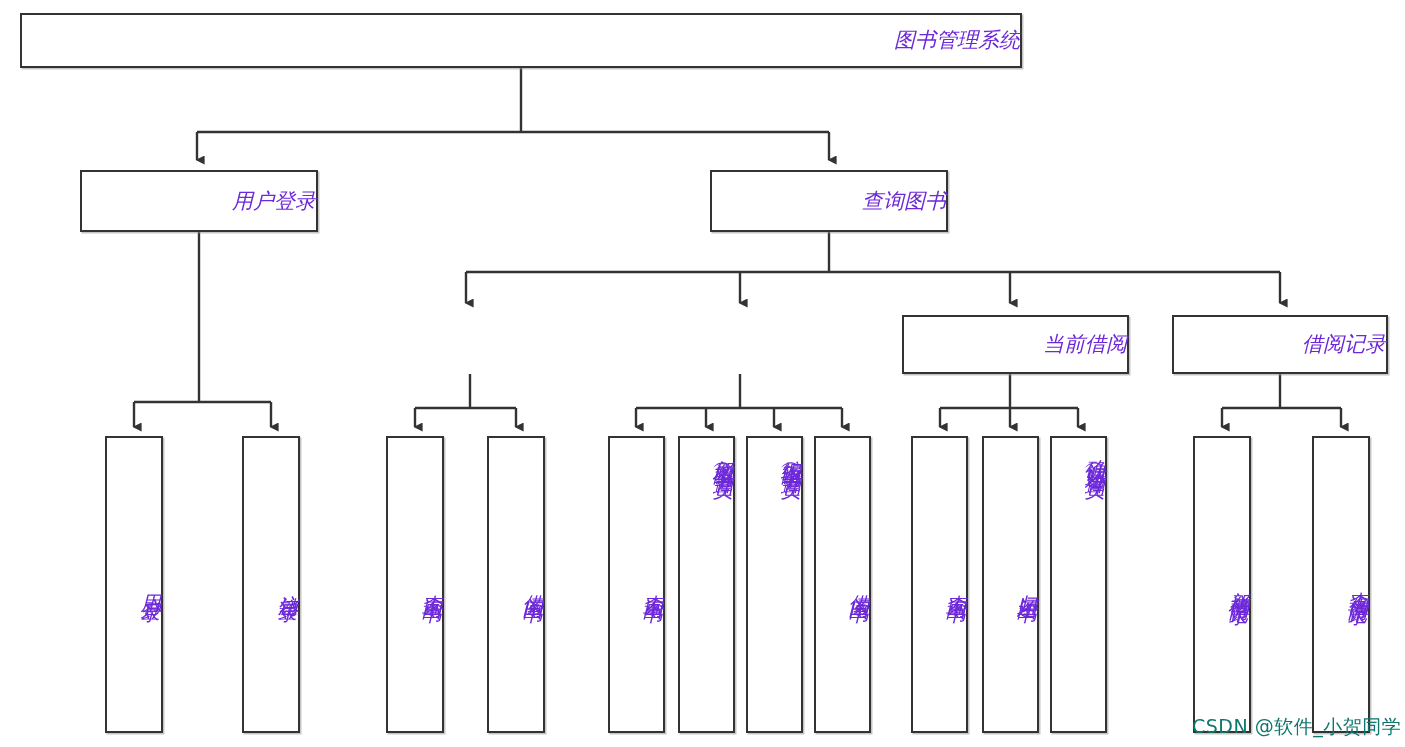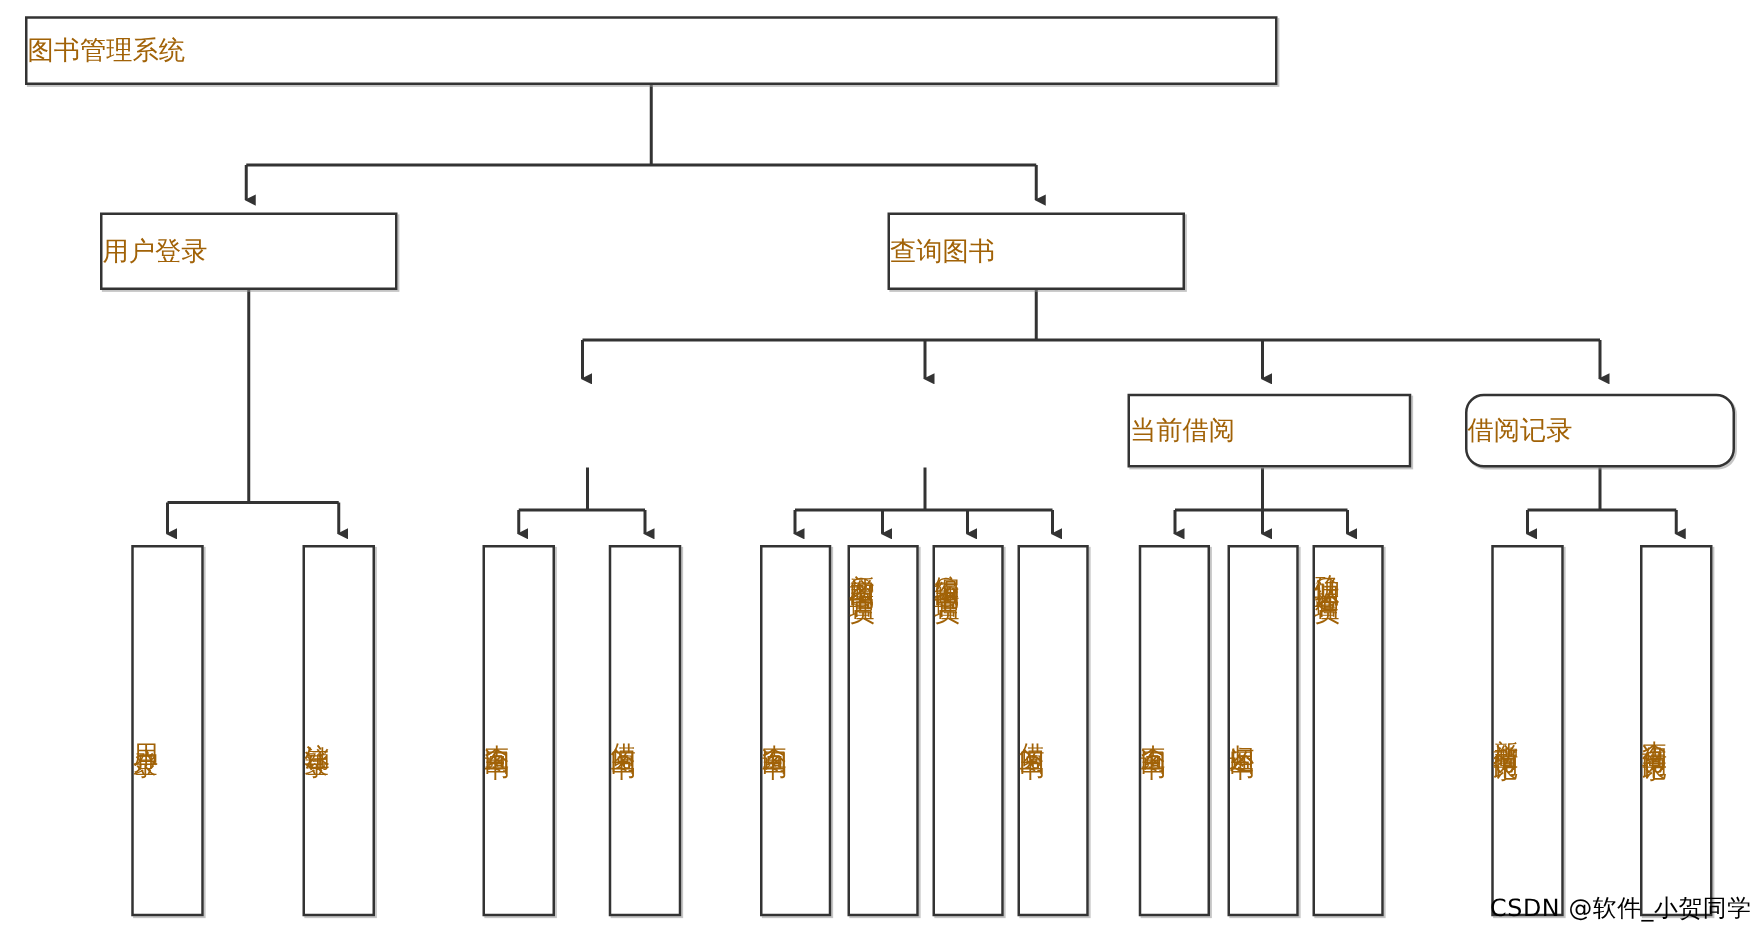--- a/index.html
+++ b/index.html
@@ -26,22 +26,23 @@
     pointer-events: none;
   }
   .node {
     position: absolute;
     box-sizing: border-box;
     border: 2px solid #333333;
     background: #ffffff;
     box-shadow: 1.5px 1.5px 0 rgba(150,150,150,0.55);
     display: flex;
     align-items: center;
-    justify-content: flex-start;
-    color: #a16207;
+    justify-content: flex-end;
+    color: #6d28d9;
+    font-style: italic;
   }
   .node .label {
     display: block;
     text-align: center;
     line-height: 1.18;
     white-space: nowrap;
   }
   
   .node.h .label {
     font-size: 21px;
@@ -62,21 +63,21 @@
     line-height: 1;
     white-space: nowrap;
   }
   .node.v.midalign {
     align-items: center;
     padding-top: 0;
   }
   .watermark {
     position: absolute;
     font-size: 19px;
-    color: #000000;
+    color: #0f766e;
     white-space: nowrap;
     letter-spacing: 0.5px;
   }
 </style>
 </head>
 <body>
 
 <div id="diagram-root">
 
   <svg id="edge-layer" viewBox="0 0 1405 747" width="1405" height="747" xmlns="http://www.w3.org/2000/svg">
@@ -137,21 +138,21 @@
   <div class="node h" style="left:80px; top:170px; width:238px; height:62px;">
     <span class="label">用户登录</span>
   </div>
   <div class="node h" style="left:710px; top:170px; width:238px; height:62px;">
     <span class="label">查询图书</span>
   </div>
 
   <div class="node h" style="left:902px; top:315px; width:227px; height:59px;">
     <span class="label">当前借阅</span>
   </div>
-  <div class="node h" style="left:1172px; top:315px; width:216px; height:59px;border-radius:15px;">
+  <div class="node h" style="left:1172px; top:315px; width:216px; height:59px;">
     <span class="label">借阅记录</span>
   </div>
 
   <div class="node v midalign" style="left:105px; top:436px; width:58px; height:297px;">
     <span class="label">用户登录</span>
   </div>
   <div class="node v midalign" style="left:242px; top:436px; width:58px; height:297px;">
     <span class="label">注销登录</span>
   </div>
 

